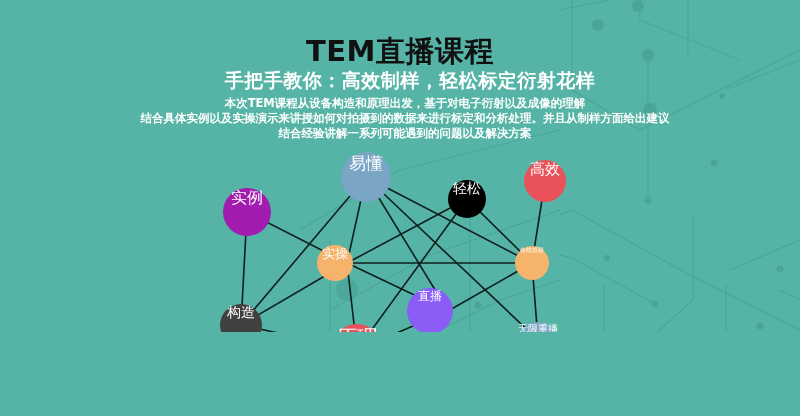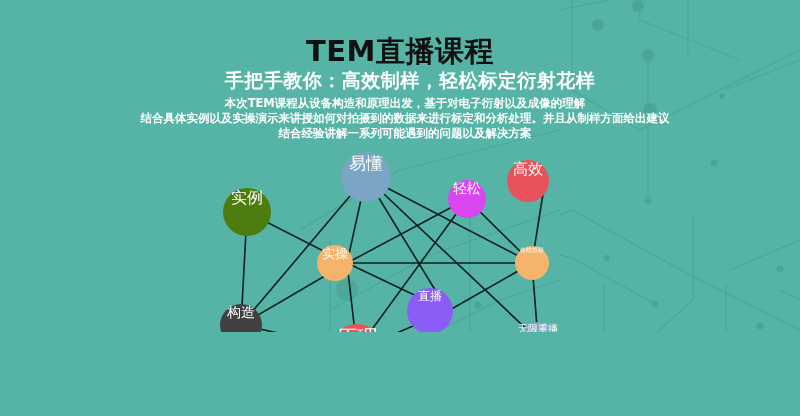--- a/index.html
+++ b/index.html
@@ -86,27 +86,27 @@
       <line x1="241" y1="325" x2="357" y2="350" stroke="#0f1f1d" stroke-width="1.6"></line>
       <line x1="357" y1="350" x2="448" y2="311" stroke="#0f1f1d" stroke-width="1.6"></line>
       <line x1="357" y1="350" x2="538" y2="340" stroke="#0f1f1d" stroke-width="1.6"></line>
       <line x1="448" y1="311" x2="532" y2="263" stroke="#0f1f1d" stroke-width="1.6"></line>
       <line x1="532" y1="263" x2="538" y2="340" stroke="#0f1f1d" stroke-width="1.6"></line>
     </svg>
   <div id="graph-nodes">
       <div class="node" style="left: 341px; top: 152px; width: 50px; height: 50px; background: rgb(122, 165, 196); font-size: 17px;">
         <span>易懂</span>
       </div>
-      <div class="node" style="left: 223px; top: 188px; width: 48px; height: 48px; background: #4d7c0f; font-size: 16px;">
+      <div class="node" style="left: 223px; top: 188px; width: 48px; height: 48px; background: #a21caf; font-size: 16px;">
         <span>实例</span>
       </div>
-      <div class="node" style="left: 448px; top: 180px; width: 38px; height: 38px; background: #d946ef; font-size: 14px;">
+      <div class="node" style="left: 448px; top: 180px; width: 38px; height: 38px; background: #000000; font-size: 14px;">
         <span>轻松</span>
       </div>
-      <div class="node" style="left: 507px; top: 160px; width: 42px; height: 42px; background: rgb(233, 82, 90); font-size: 15px;">
+      <div class="node" style="left: 524px; top: 160px; width: 42px; height: 42px; background: rgb(233, 82, 90); font-size: 15px;">
         <span>高效</span>
       </div>
       <div class="node" style="left: 317px; top: 245px; width: 36px; height: 36px; background: rgb(246, 179, 107); font-size: 13px;">
         <span>实操</span>
       </div>
       <div class="node" style="left: 515px; top: 246px; width: 34px; height: 34px; background: rgb(246, 179, 107); font-size: 6px;">
         <span>在线答疑</span>
       </div>
       <div class="node" style="left: 220px; top: 304px; width: 42px; height: 42px; background: #404040; font-size: 14px;">
         <span>构造</span>

